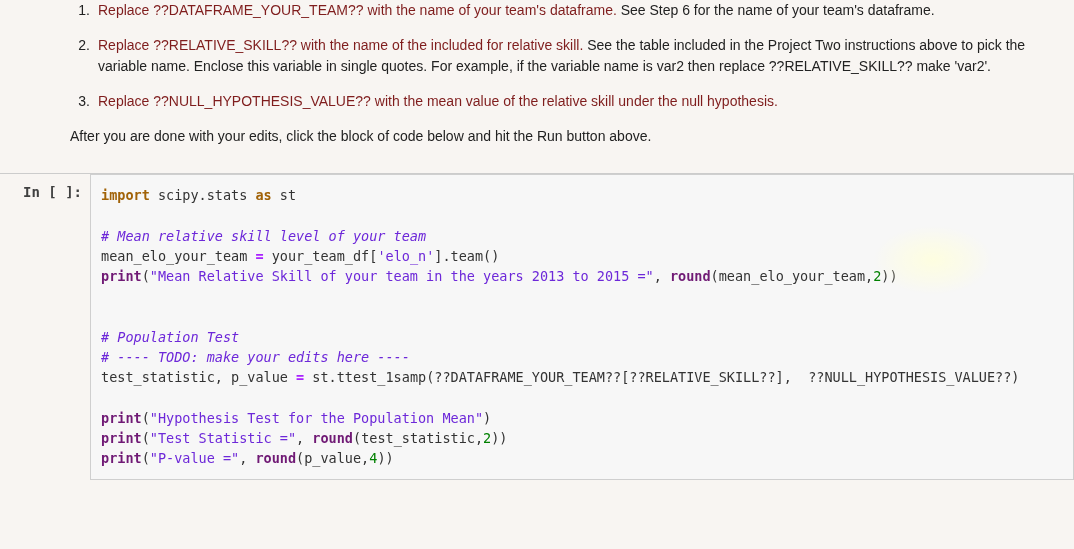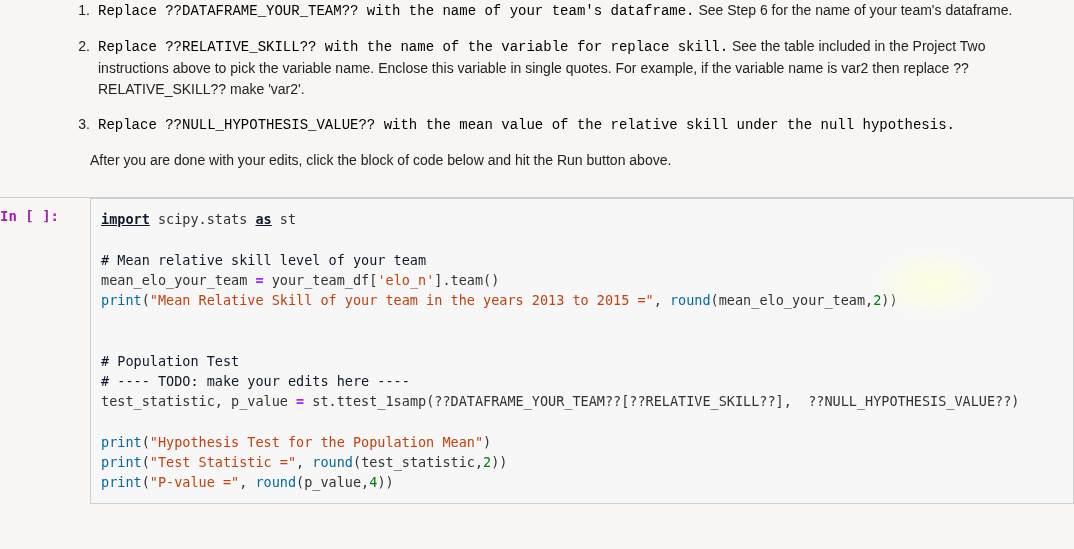--- a/index.html
+++ b/index.html
@@ -28,65 +28,64 @@
     .instruction-num {
       min-width: 68px;
       text-align: right;
       padding-right: 8px;
     }
     .instruction-body {
       flex: 1;
       padding-right: 10px;
     }
     .red {
-      color: #000000;
-      font-family: Liberation Mono, monospace;
+      color: #7f1d1d;
     }
     .bold {
       font-weight: normal;
     }
     .after-text {
-      margin-left: 60px;
+      margin-left: 40px;
       margin-top: 8px;
       margin-bottom: 8px;
       line-height: 1.5;
     }
     .code-cell-wrapper {
       display: flex;
       border-top: 1px solid #ccc;
       margin-top: 8px;
     }
     .prompt {
       width: 90px;
-      text-align: left;
+      text-align: right;
       padding: 10px 8px 0 0;
       font-family: "DejaVu Sans Mono", Menlo, Consolas, monospace;
       font-size: 14px;
-      color: #a21caf;
+      color: #404040;
       font-weight: bold;
       flex-shrink: 0;
     }
     .code-area {
       flex: 1;
       border: 1px solid #cfcfcf;
       background: #f7f7f7;
       padding: 10px 10px;
       font-family: "DejaVu Sans Mono", Menlo, Consolas, monospace;
       font-size: 13.5px;
       line-height: 1.5;
       white-space: pre;
       overflow: hidden;
       color: #333;
       position: relative;
     }
-    .c-kw { color: #0f172a; font-weight: bold; text-decoration: underline; }
+    .c-kw { color: #a16207; font-weight: bold; }
     .c-op { color: #AA22FF; font-weight: bold; }
-    .c-cmt { color: #0f172a; }
-    .c-str { color: #c2410c; }
-    .c-func { color: #0369a1; }
+    .c-cmt { color: #6d28d9; font-style: italic; }
+    .c-str { color: #6d28d9; }
+    .c-func { color: #701a75; font-weight: bold; }
     .c-num { color: #008000; }
     .glare {
       position: absolute;
       right: 80px;
       top: 50px;
       width: 120px;
       height: 70px;
       background: radial-gradient(ellipse at center, rgba(255,255,220,0.85) 0%, rgba(255,255,220,0.4) 40%, rgba(255,255,220,0) 70%);
       pointer-events: none;
     }
@@ -99,21 +98,21 @@
   <div class="instruction-item">
     <div class="instruction-num">1.</div>
     <div class="instruction-body">
       <span class="red">Replace ??DATAFRAME_YOUR_TEAM?? with the name of your team's dataframe.</span><span> See Step 6 for the name of your team's dataframe.</span>
     </div>
   </div>
 
   <div class="instruction-item">
     <div class="instruction-num">2.</div>
     <div class="instruction-body">
-      <span class="red">Replace ??RELATIVE_SKILL?? with the name of the variable for replace skill.</span><span> See the table included in the Project Two instructions above to pick the variable name. Enclose this variable in single quotes. For example, if the variable name is </span><span class="bold">var2</span><span> then replace ??RELATIVE_SKILL?? make 'var2'.</span>
+      <span class="red">Replace ??RELATIVE_SKILL?? with the name of the included for relative skill.</span><span> See the table included in the Project Two instructions above to pick the variable name. Enclose this variable in single quotes. For example, if the variable name is </span><span class="bold">var2</span><span> then replace ??RELATIVE_SKILL?? make 'var2'.</span>
     </div>
   </div>
 
   <div class="instruction-item">
     <div class="instruction-num">3.</div>
     <div class="instruction-body">
       <span class="red">Replace ??NULL_HYPOTHESIS_VALUE?? with the mean value of the relative skill under the null hypothesis.</span><span></span>
     </div>
   </div>
 

